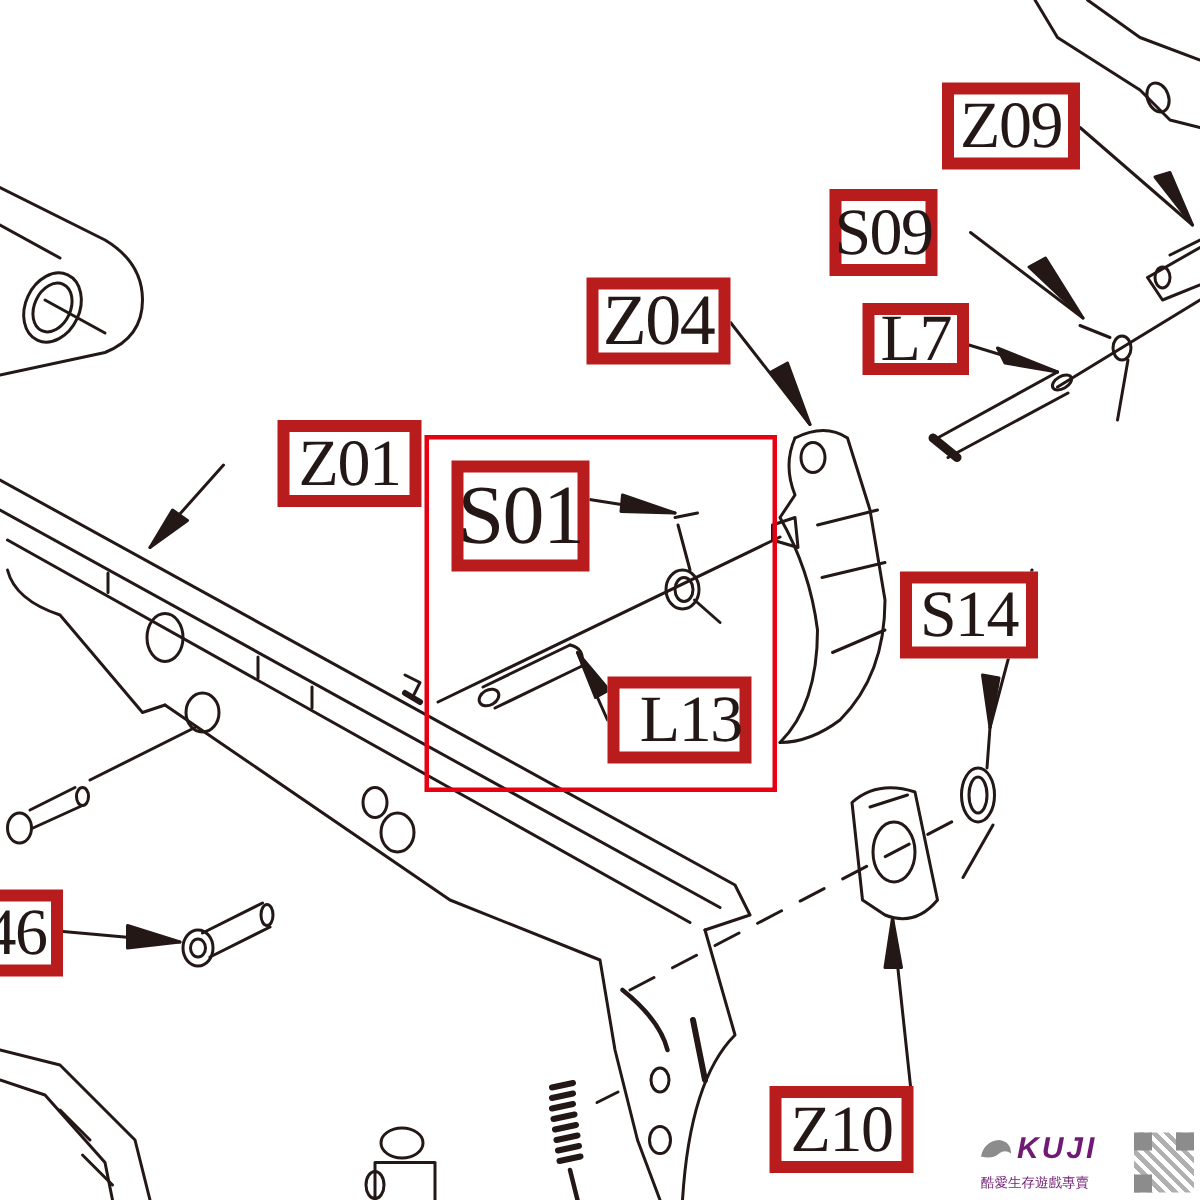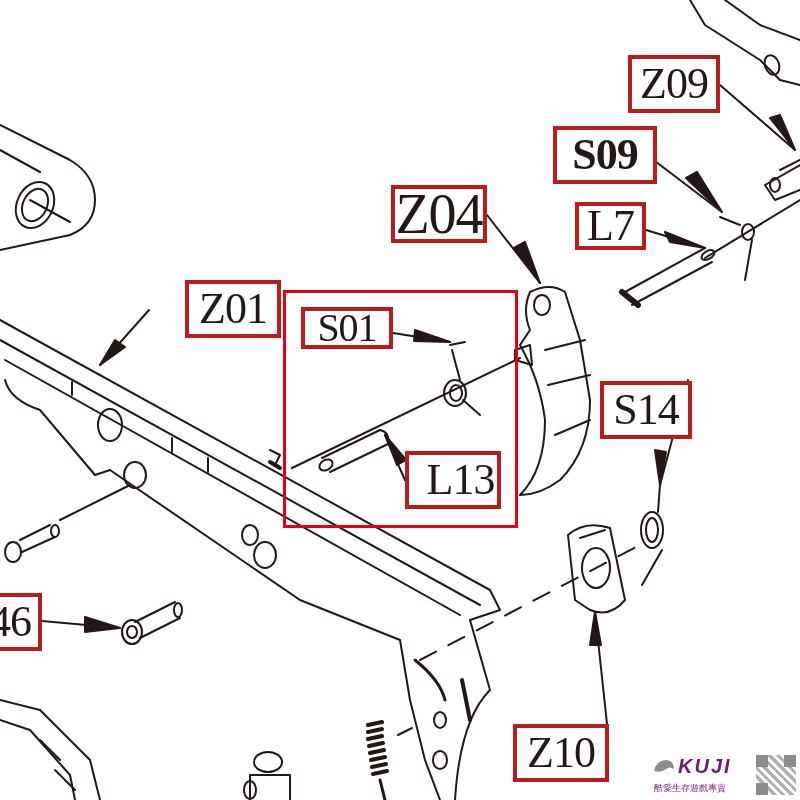--- a/index.html
+++ b/index.html
@@ -1,20 +1,20 @@
 <!DOCTYPE html>
 <html><head>
   <meta charset="utf-8">
   <style>
     html, body { margin: 0; padding: 0; background: #ffffff; }
     #stage { position: relative; width: 800px; height: 800px; overflow: hidden; background: #fff; }
     svg#art { position: absolute; left: 0; top: 0; }
     .part-label {
       position: absolute; box-sizing: border-box;
-      border: 4px solid #b91c1c; background: #fff;
+      border: 8px solid #b91c1c; background: #fff;
       font-family: "Liberation Serif", "DejaVu Serif", serif;
       color: #231815; display: flex; align-items: center; justify-content: center;
       line-height: 1; letter-spacing: -1px;
     }
     .highlight-box { position: absolute; box-sizing: border-box; border: 3px solid #e60012; }
     .brand { position: absolute; left: 650px; top: 755px; width: 100px; height: 40px;
       font-family: "Liberation Sans", sans-serif; color: #701a75; }
     .brand-name { position: absolute; left: 28px; top: 0; font-size: 20px; font-style: italic; font-weight: bold; letter-spacing: 2px; }
     .brand-tag { position: absolute; left: 4px; top: 27px; font-size: 9px; white-space: nowrap; }
     .brand-logo { position: absolute; left: 2px; top: 2px; width: 24px; height: 20px; }
@@ -165,25 +165,25 @@
       <path d="M85,617 L120,628 L85,632 Z"></path>
       <path d="M607,724 L595,612"></path>
       <path d="M590,645 L595,612 L601,645 Z"></path>
     </g>
   </svg>
 
   <div class="highlight-box" id="hl" style="left: 283px; top: 290px; width: 235px; height: 238px;"></div>
 
   <div id="labels">
       <div class="part-label" style="left: 628px; top: 55px; width: 92px; height: 58px; font-size: 44px;">Z09</div>
-      <div class="part-label" style="left: 553px; top: 126px; width: 104px; height: 58px; font-size: 44px; font-weight: bold;">S09</div>
-      <div class="part-label" style="left: 391px; top: 185px; width: 96px; height: 58px; font-size: 56px;">Z04</div>
+      <div class="part-label" style="left: 553px; top: 126px; width: 72px; height: 58px; font-size: 44px;">S09</div>
+      <div class="part-label" style="left: 391px; top: 185px; width: 96px; height: 58px; font-size: 48px;">Z04</div>
       <div class="part-label" style="left: 575px; top: 202px; width: 71px; height: 48px; font-size: 44px;">L7</div>
       <div class="part-label" style="left: 149px; top: 280px; width: 96px; height: 58px; font-size: 44px; margin-left: 36px;">Z01</div>
-      <div class="part-label" style="left: 301px; top: 307px; width: 92px; height: 42px; font-size: 40px;">S01</div>
+      <div class="part-label" style="left: 301px; top: 307px; width: 92px; height: 74px; font-size: 56px;">S01</div>
       <div class="part-label" style="left: 600px; top: 333px; width: 92px; height: 58px; font-size: 44px; margin-top: 48px;">S14</div>
       <div class="part-label" style="left: 405px; top: 451px; width: 96px; height: 58px; font-size: 44px; padding-left: 15px;">L13</div>
       <div class="part-label" style="left: -22px; top: 593px; width: 64px; height: 58px; font-size: 44px;">46</div>
       <div class="part-label" style="left: 513px; top: 724px; width: 96px; height: 58px; font-size: 44px; text-align: right;">Z10</div>
     </div>
 
   <div class="brand">
     <svg class="brand-logo" viewBox="0 0 24 20">
       <path d="M2,14 Q4,4 14,3 Q22,4 22,12 Q18,9 14,12 Q10,16 2,14 Z" fill="#8c8c8c"></path>
     </svg>

